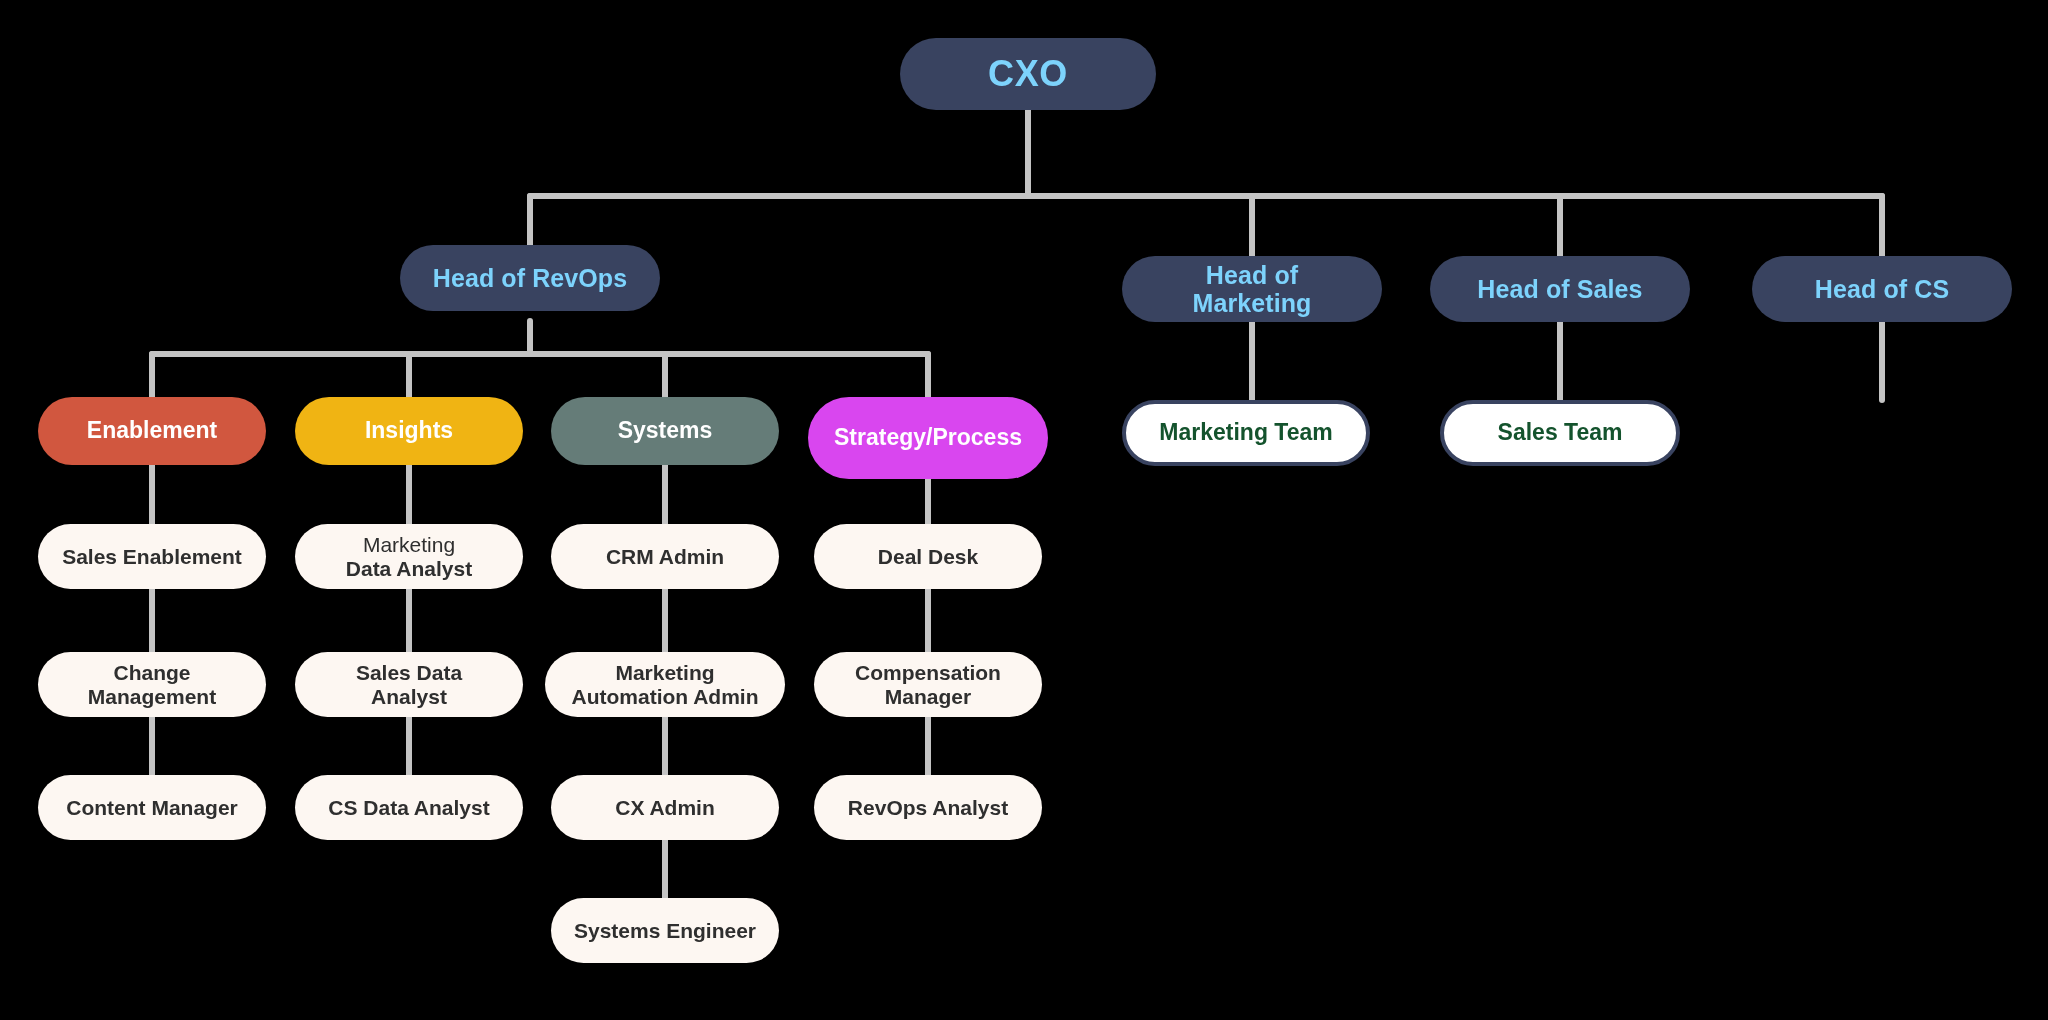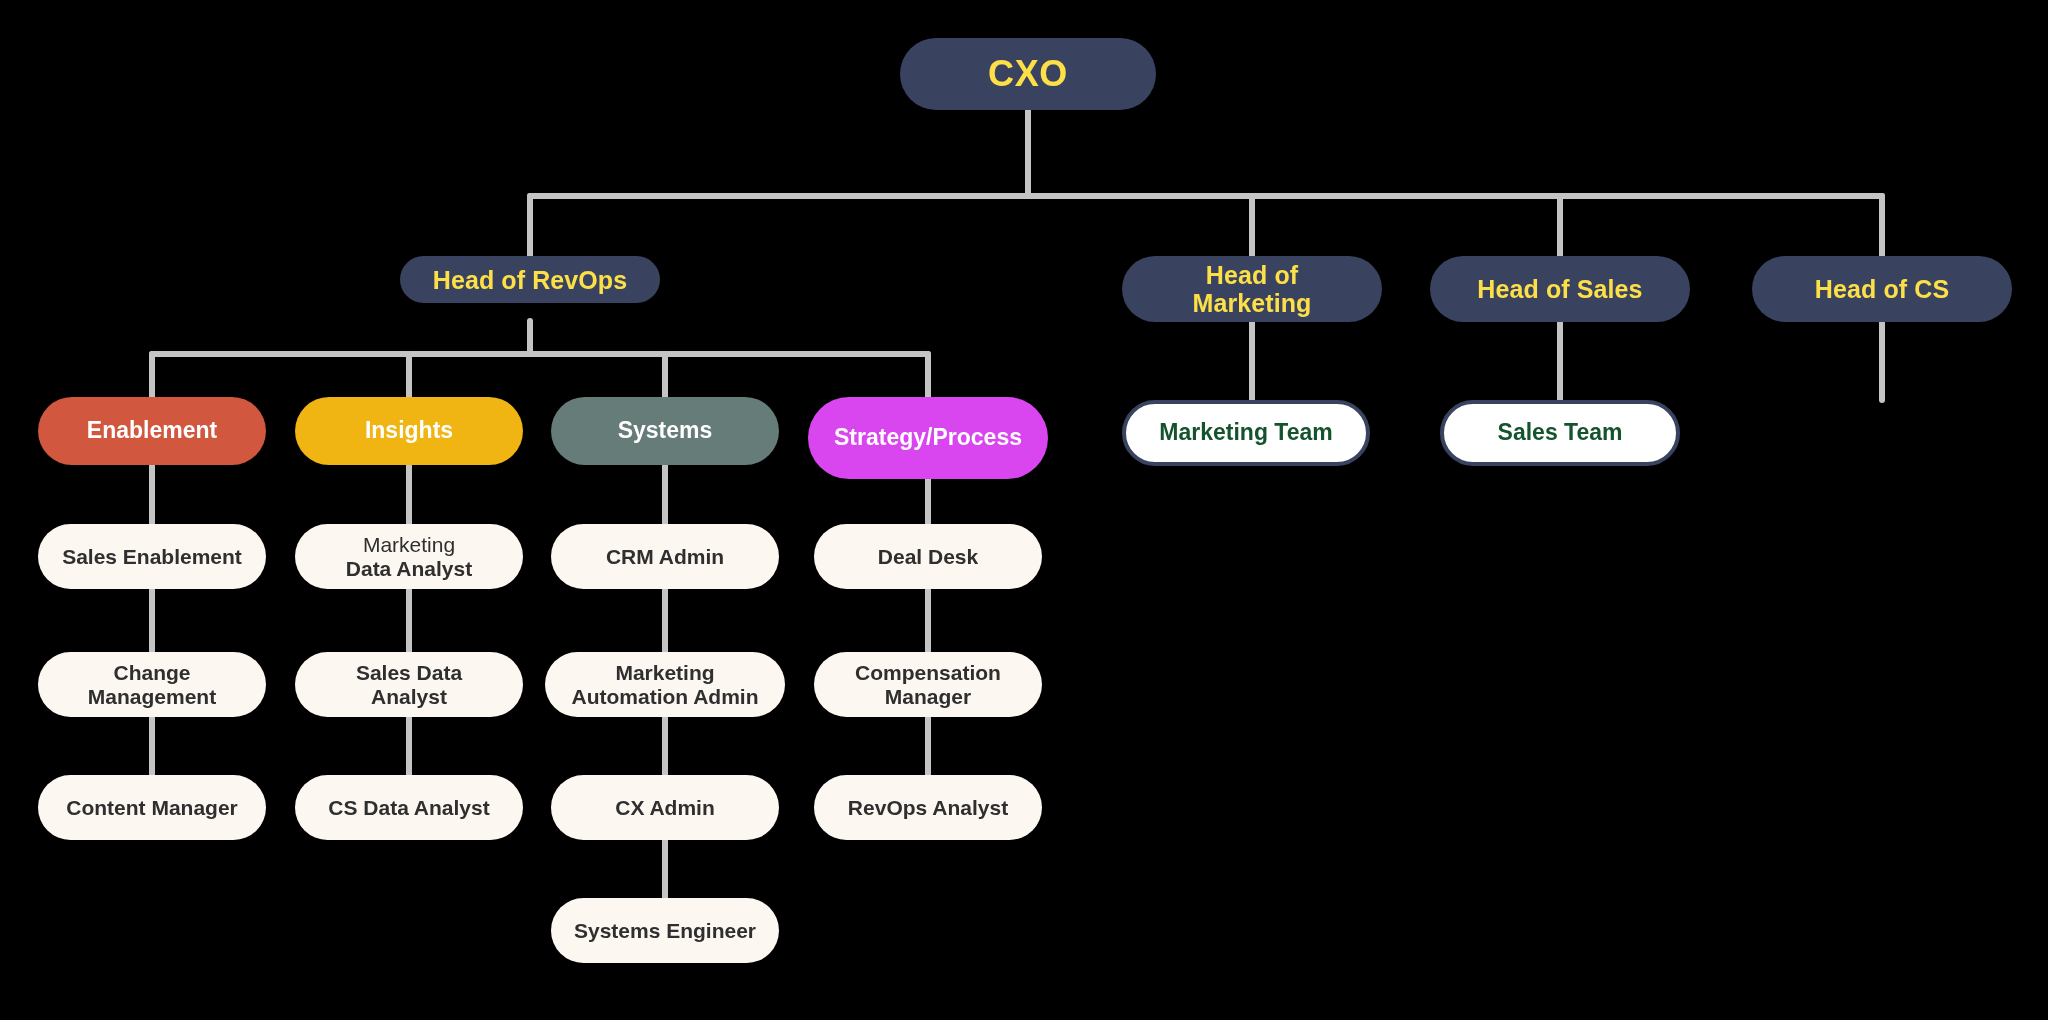--- a/index.html
+++ b/index.html
@@ -33,21 +33,21 @@
     align-items: center;
     justify-content: center;
     text-align: center;
     border-radius: 999px;
     line-height: 1.12;
     z-index: 5;
   }
   
   .node.exec {
     background: #394360;
-    color: #fde047;
+    color: #7dd3fc;
     font-weight: 700;
   }
   .node.root {
     font-size: 36px;
     letter-spacing: 0.6px;
   }
   .node.head {
     font-size: 25px;
     letter-spacing: 0.1px;
   }
@@ -127,21 +127,21 @@
       <path d="M 1252 321 L 1252 400"></path>
       <path d="M 1560 321 L 1560 400"></path>
       <path d="M 1882 321 L 1882 400"></path>
     </g>
   </svg>
 
   <div class="node exec root" style="left:900px; top:38px; width:256px; height:72px;">
     <span class="label">CXO</span>
   </div>
 
-  <div class="node exec head" style="left:400px; top:256px; width:260px; height:47px;">
+  <div class="node exec head" style="left:400px; top:245px; width:260px; height:66px;">
     <span class="label">Head of RevOps</span>
   </div>
 
   <div class="node exec head" style="left:1122px; top:256px; width:260px; height:66px;">
     <span class="label">
       <span class="l2">Head of</span>
       <span class="l2">Marketing</span>
     </span>
   </div>
 

